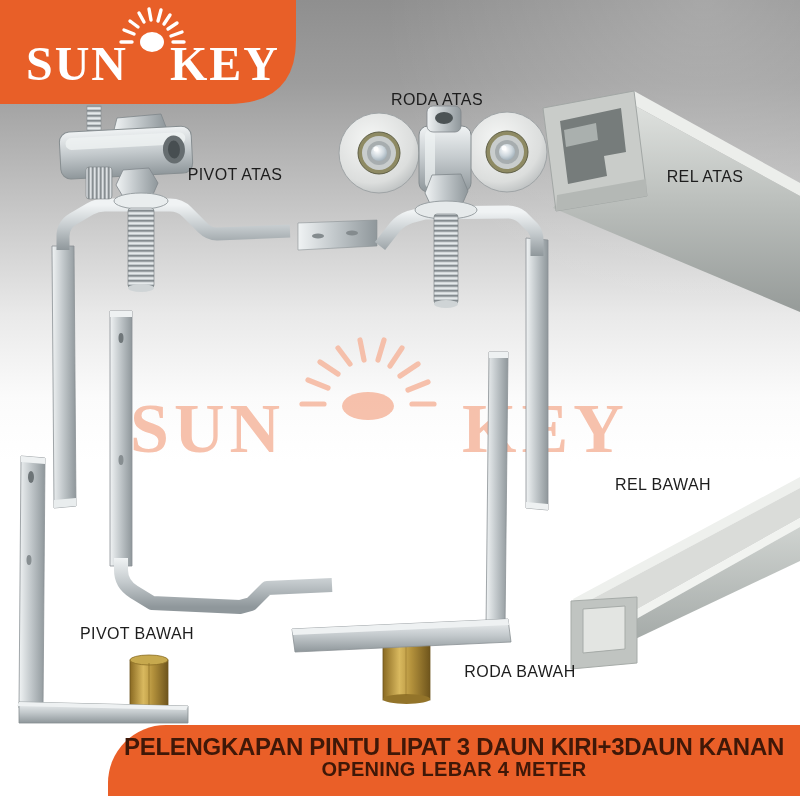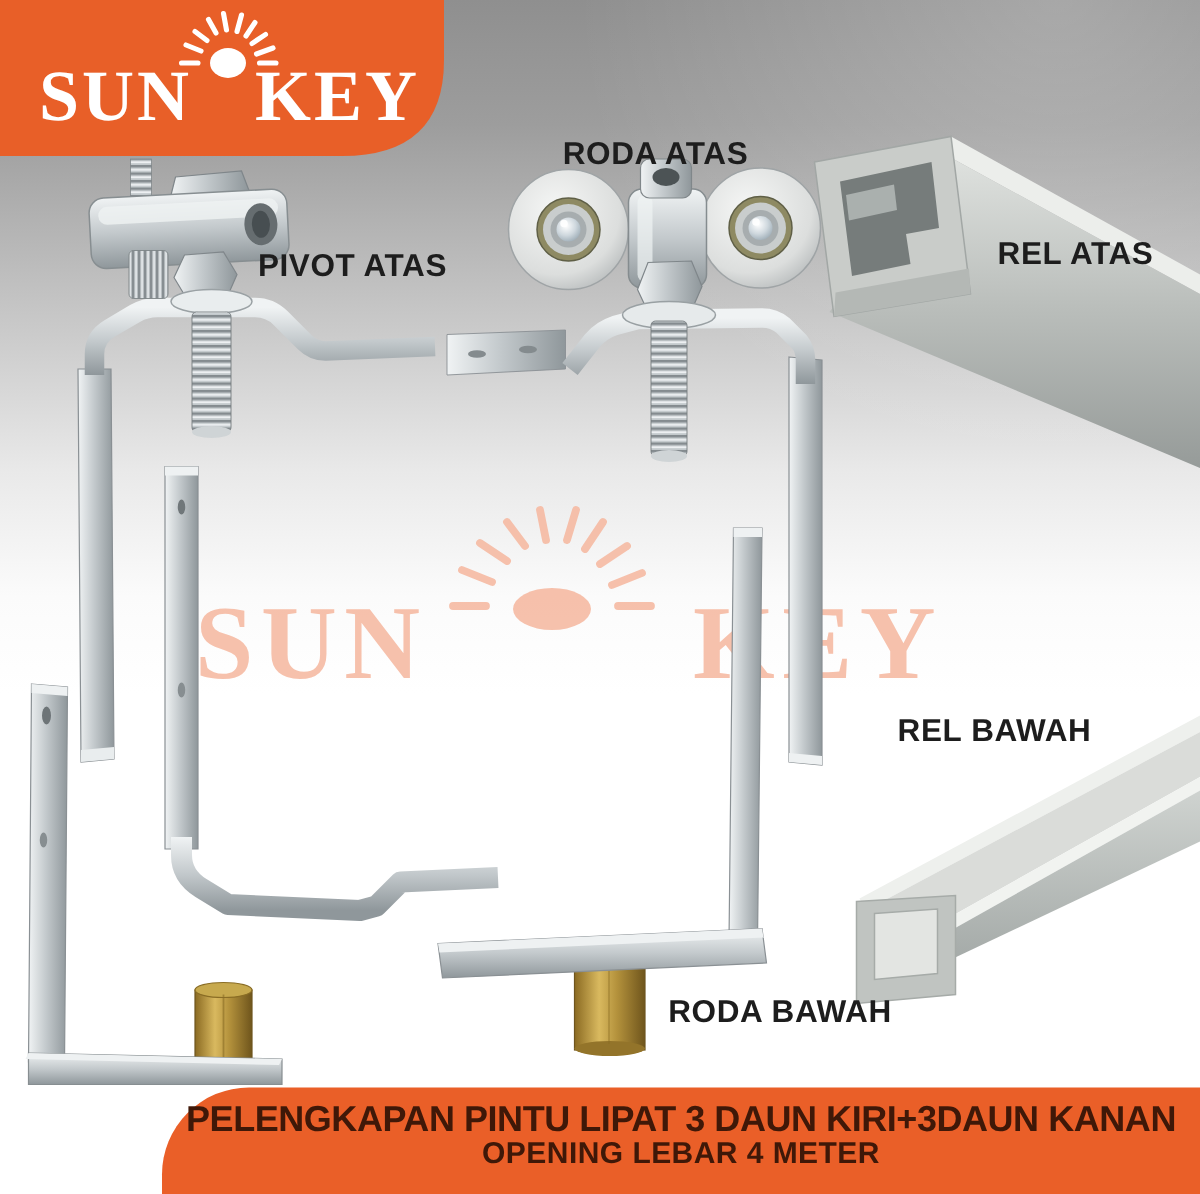--- a/index.html
+++ b/index.html
@@ -9,21 +9,21 @@
     background:
       radial-gradient(circle at 88% 0%, rgba(255,255,255,.22), rgba(255,255,255,0) 38%),
       linear-gradient(180deg,#8f8f8f 0%,#9d9d9d 18%,#c6c6c6 45%,#e9e9e9 68%,#fbfbfb 86%,#ffffff 100%);}
   .art{position:absolute;left:0;top:0;}
   .watermark{position:absolute;left:0;top:330px;opacity:.88;}
   .wm-text{font-family:"Liberation Serif",serif;font-weight:bold;letter-spacing:5px;
            fill:var(--watermark-salmon,#f6b9a1);}
   .logo{position:absolute;left:0;top:0;}
   .logo-text{font-family:"Liberation Serif",serif;font-weight:bold;letter-spacing:2px;fill:#ffffff;}
   .part-label{position:absolute;transform:translateX(-50%);white-space:nowrap;
-      color:var(--label-text,#1d1d1d);font-size:21px;font-weight:700;letter-spacing:.4px;}
+      color:var(--label-text,#1d1d1d);font-size:16px;font-weight:400;letter-spacing:.4px;}
   .banner{position:absolute;left:108px;top:725px;width:692px;height:81px;
       background:var(--banner-orange,#ea5f28);border-radius:58px 0 0 0;
       text-align:center;color:var(--banner-text,#3f1808);}
   .banner-line1{margin-top:9px;font-size:24px;font-weight:bold;letter-spacing:-.3px;line-height:26px;}
   .banner-line2{font-size:20px;font-weight:bold;letter-spacing:.3px;line-height:19px;}
 </style>
 </head>
 <body>
 
 <div class="stage">
@@ -222,22 +222,23 @@
         <line x1="12" y1="-12" x2="18" y2="-21"></line>
           <line x1="16" y1="-7" x2="25" y2="-13"></line>
         <line x1="19" y1="0" x2="30" y2="-4"></line>
           <line x1="21" y1="6" x2="32" y2="6"></line>
       </g>
     </g>
   </svg>
 
   <div class="part-label" style="left:437px;top:91px;">RODA ATAS</div>
   <div class="part-label" style="left:235px;top:166px;">PIVOT ATAS</div>
-  <div class="part-label" style="left:705px;top:158px;margin-left:12px;">REL ATAS</div>
+  <div class="part-label" style="left:705px;top:168px;">REL ATAS</div>
   <div class="part-label" style="left:663px;top:476px;">REL BAWAH</div>
+  <div class="part-label" style="left:137px;top:625px;">PIVOT BAWAH</div>
   <div class="part-label" style="left:520px;top:663px;">RODA BAWAH</div>
 
   <div class="banner">
     <div class="banner-line1">PELENGKAPAN PINTU LIPAT 3 DAUN KIRI+3DAUN KANAN</div>
     <div class="banner-line2">OPENING LEBAR 4 METER</div>
   </div>
 
 </div>
 
 </body></html>

